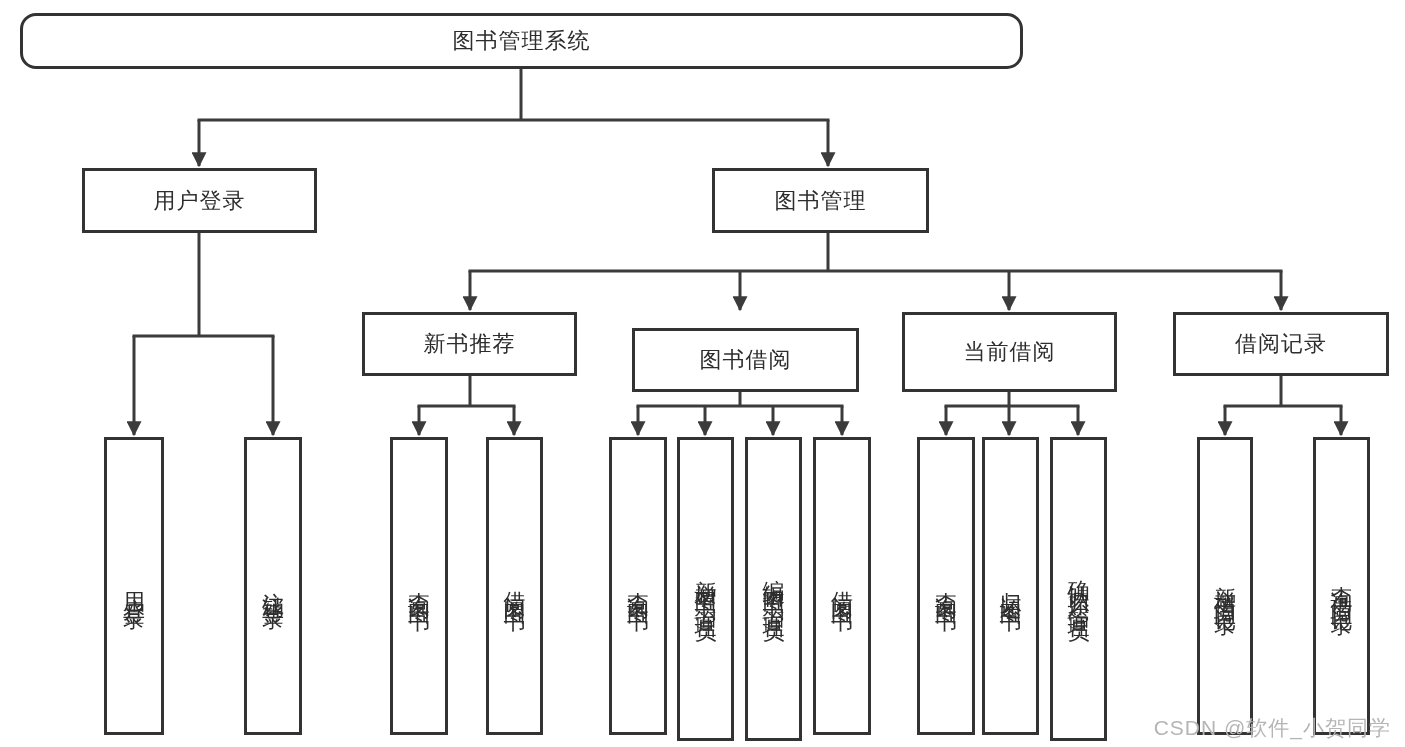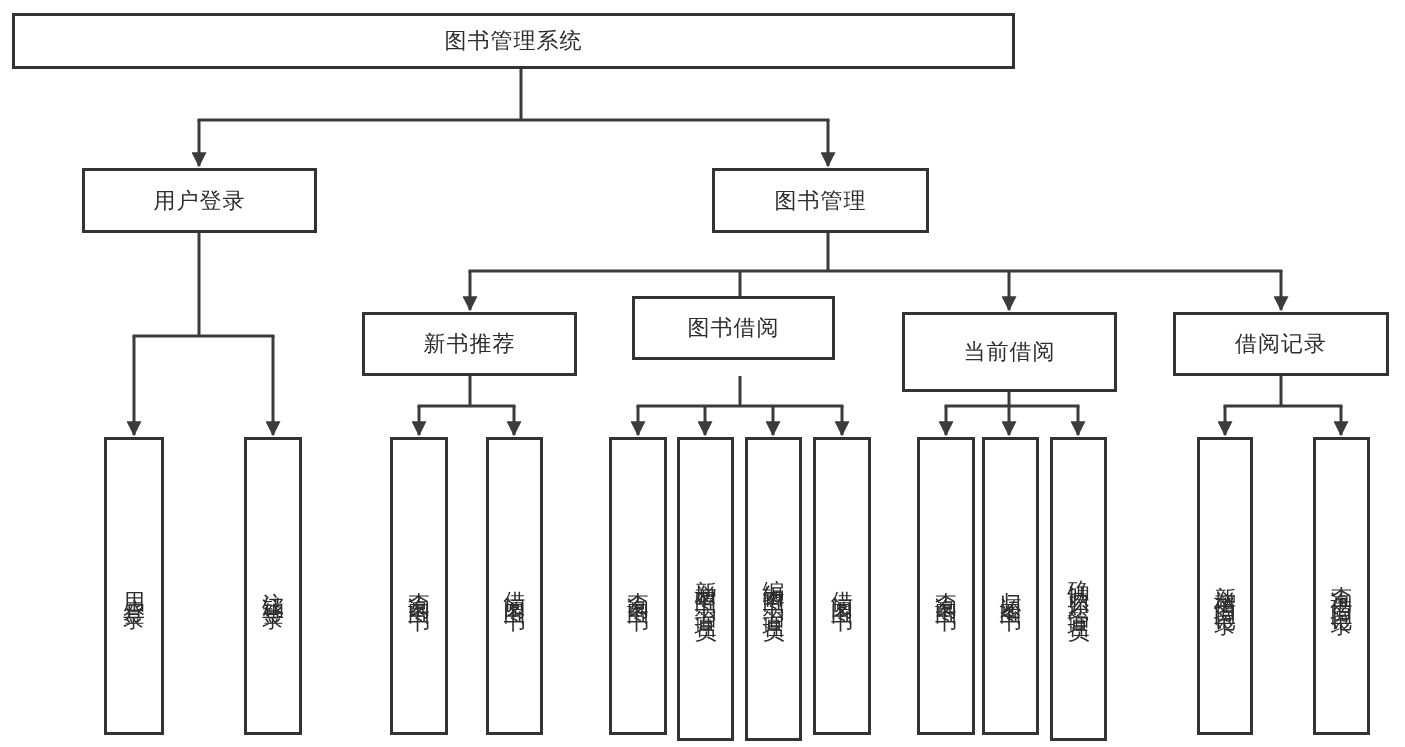--- a/index.html
+++ b/index.html
@@ -73,35 +73,35 @@
     <line x1="946" y1="406" x2="946" y2="435" marker-end="url(#arr)"></line>
     <line x1="1009" y1="406" x2="1009" y2="435" marker-end="url(#arr)"></line>
     <line x1="1078" y1="406" x2="1078" y2="435" marker-end="url(#arr)"></line>
 
     <line x1="1281" y1="376" x2="1281" y2="406"></line>
     <line x1="1225" y1="406" x2="1341" y2="406" stroke-linecap="square"></line>
     <line x1="1225" y1="406" x2="1225" y2="435" marker-end="url(#arr)"></line>
     <line x1="1341" y1="406" x2="1341" y2="435" marker-end="url(#arr)"></line>
   </svg>
 
-  <div class="box" style="left:12px; top:13px; width:1003px; height:56px;">
+  <div class="box" style="left:20px; top:13px; width:1003px; height:56px;border-radius:16px;">
     <span>图书管理系统</span>
   </div>
 
   <div class="box" style="left:82px; top:168px; width:235px; height:65px;">
     <span>用户登录</span>
   </div>
   <div class="box" style="left:712px; top:168px; width:217px; height:65px;">
     <span>图书管理</span>
   </div>
 
   <div class="box" style="left:362px; top:312px; width:215px; height:64px;">
     <span>新书推荐</span>
   </div>
-  <div class="box" style="left:632px; top:296px; width:203px; height:64px;">
+  <div class="box" style="left:632px; top:328px; width:227px; height:64px;">
     <span>图书借阅</span>
   </div>
   <div class="box" style="left:902px; top:312px; width:215px; height:80px;">
     <span>当前借阅</span>
   </div>
   <div class="box" style="left:1173px; top:312px; width:216px; height:64px;">
     <span>借阅记录</span>
   </div>
 
   <div class="box leaf" style="left:104px; top:437px; width:60px; height:298px;">
@@ -141,14 +141,15 @@
     <span>确认归还（管理员）</span>
   </div>
 
   <div class="box leaf" style="left:1197px; top:437px; width:56px; height:298px;">
     <span>新增借阅记录</span>
   </div>
   <div class="box leaf" style="left:1313px; top:437px; width:57px; height:298px;">
     <span>查询借阅记录</span>
   </div>
 
+  <div class="watermark">CSDN @软件_小贺同学</div>
 
 </div>
 
 </body></html>

